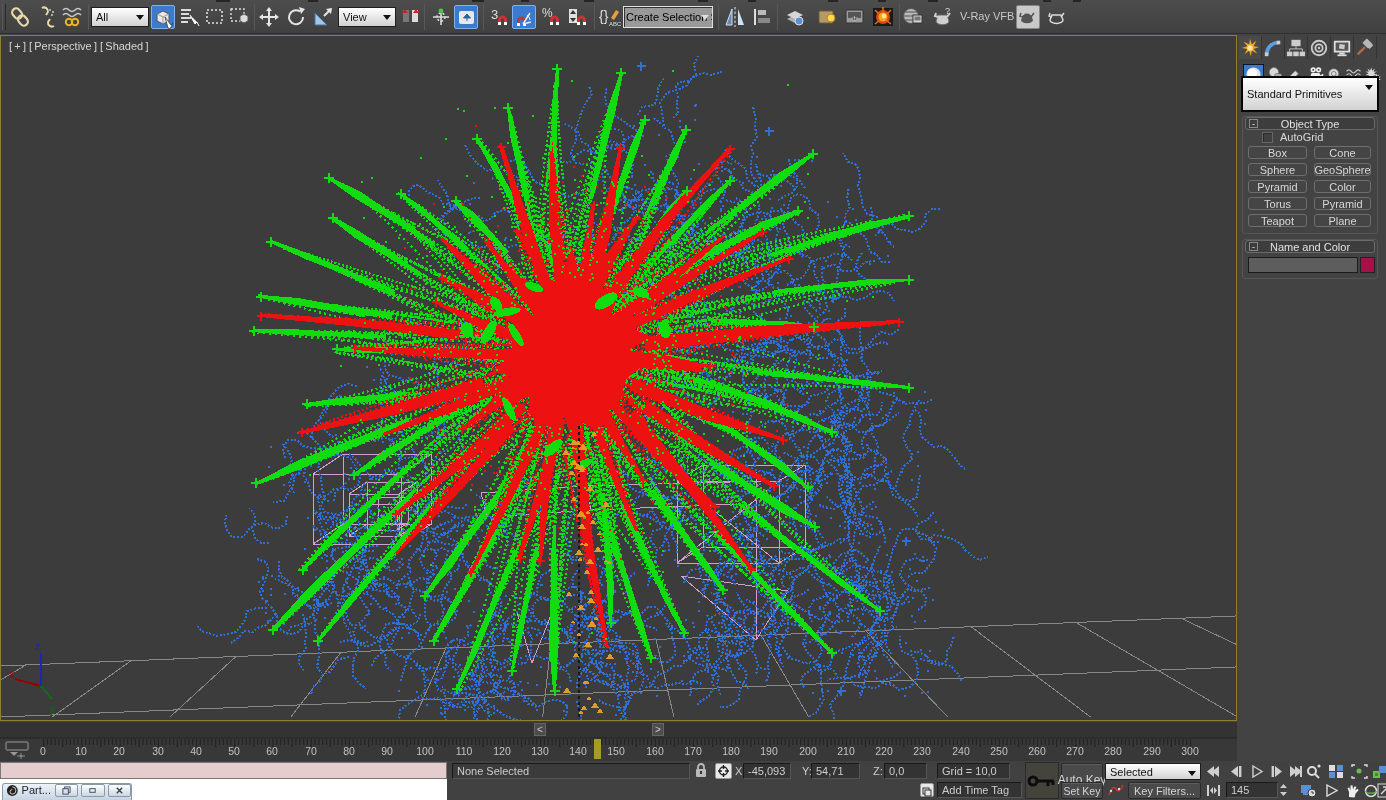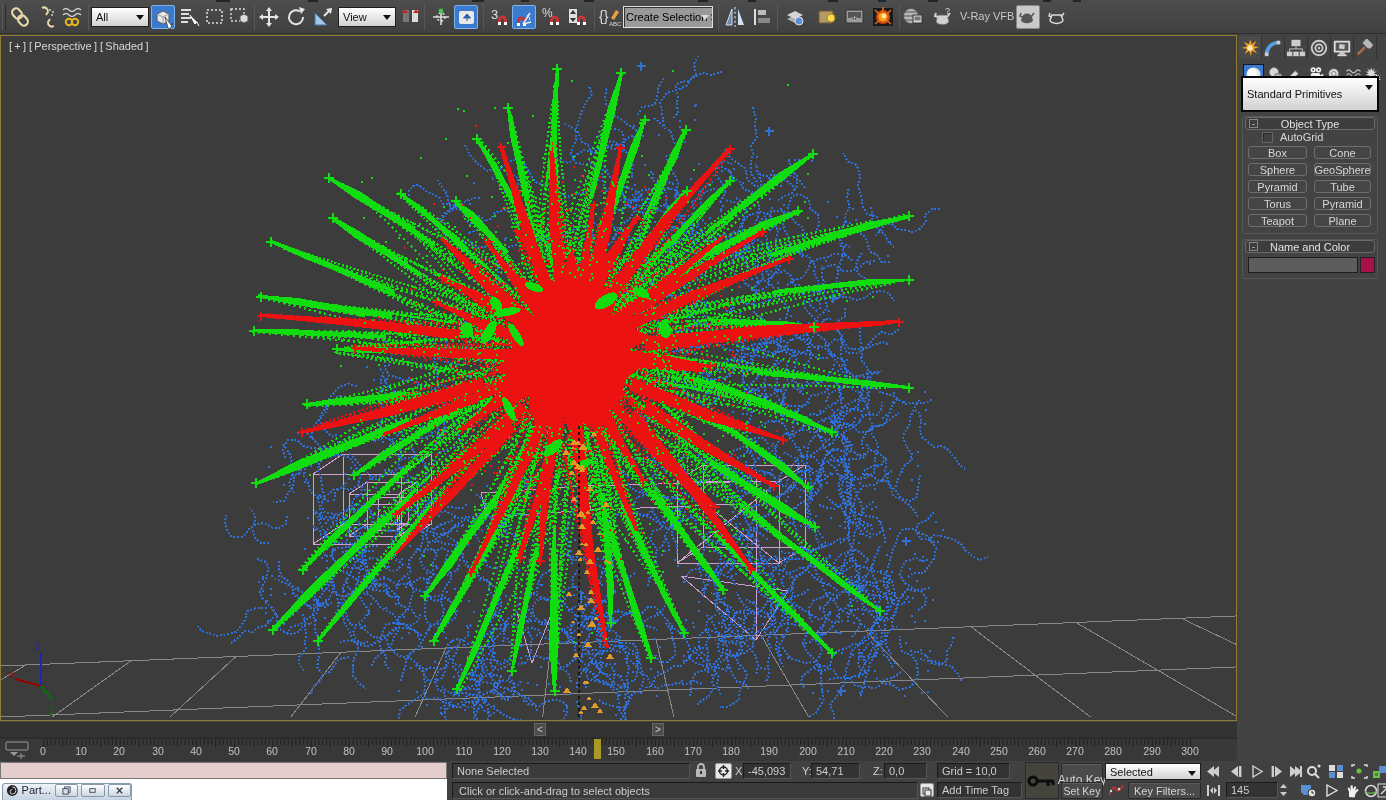--- a/index.html
+++ b/index.html
@@ -2100,21 +2100,20 @@
         <svg width="9" height="9" viewBox="0 0 10 10">
           <rect x="2" y="3" width="6" height="4" fill="none" stroke="#345"></rect>
         </svg>
       </span>
 <span style="margin-left:3px;width:24px;height:13px;background:linear-gradient(#fff,#ccd6e0);border:1px solid #8899aa;border-radius:2px;display:inline-flex;align-items:center;justify-content:center">
         <svg width="9" height="9" viewBox="0 0 10 10">
           <path d="M2 2l6 6M8 2l-6 6" stroke="#345" stroke-width="1.6"></path>
         </svg>
       </span></div>
     <div class="abs fld" style="left:452px;top:2px;width:238px;height:16px;background:#3b3b3b">None Selected</div>
-    <div class="abs" style="left:452px;top:21px;width:466px;height:17px;color:#ccc;font-size:11px;display:flex;align-items:center;padding-left:6px;background:#3b3b3b;border:1px solid #555;border-top-color:#1a1a1a;border-left-color:#1a1a1a">Click or click-and-drag to select objects</div>
     <div class="abs" style="left:695px;top:2px;width:12px;height:15px"><svg width="12" height="15" viewBox="0 0 12 15">
         <rect x="1" y="6" width="10" height="8" rx="1" fill="#b9b9b9"></rect>
         <path d="M3 6V4a3 3 0 0 1 6 0v2" stroke="#b9b9b9" stroke-width="1.8" fill="none"></path>
         <rect x="5" y="8" width="2" height="3" fill="#333"></rect>
       </svg></div>
     <div class="abs" style="left:715px;top:2px;width:17px;height:16px;background:#e8e8e8;border:1px solid #999;border-radius:2px"><svg width="15" height="14" viewBox="0 0 15 14">
         <circle cx="7.5" cy="7" r="4" fill="none" stroke="#222" stroke-width="1.4"></circle>
         <path d="M7.5 1v4M7.5 9v4M2 7h4M9 7h4" stroke="#222" stroke-width="1.4"></path>
       </svg></div>
     <div class="abs" style="left:735px;top:4px;color:#ccc;font-size:11px">X:</div>
@@ -2308,21 +2307,21 @@
     <div class="abs drop" style="left:5px;top:43px;width:136px;height:34px;border:1px solid #000;box-shadow:0 0 0 1px #0a0a0a">Standard Primitives</div>
     <div class="abs" style="left:5px;top:82px;width:136px;height:118px;border:1px solid #565656;border-radius:3px"></div>
     <div class="abs rollhead" style="left:8px;top:83px;width:130px;height:13px"><span style="position:absolute;left:3px;top:1px;width:9px;height:9px;border:1px solid #888;font-size:9px;line-height:8px;text-align:center">-</span>Object Type</div>
     <div class="abs" style="left:25px;top:98px;width:11px;height:11px;background:#414141;border:1px solid #666;box-shadow:inset 1px 1px 0 #2a2a2a"></div>
     <div class="abs" style="left:43px;top:97px;color:#d8d8d8;font-size:11px">AutoGrid</div>
     <div class="abs rbtn" style="left:11px;top:112px;width:59px;height:13px">Box</div>
     <div class="abs rbtn" style="left:77px;top:112px;width:57px;height:13px">Cone</div>
     <div class="abs rbtn" style="left:11px;top:129px;width:59px;height:13px">Sphere</div>
     <div class="abs rbtn" style="left:77px;top:129px;width:57px;height:13px">GeoSphere</div>
     <div class="abs rbtn" style="left:11px;top:146px;width:59px;height:13px">Pyramid</div>
-    <div class="abs rbtn" style="left:77px;top:146px;width:57px;height:13px">Tube</div>
+    <div class="abs rbtn" style="left:77px;top:146px;width:57px;height:13px">Color</div>
     <div class="abs rbtn" style="left:11px;top:163px;width:59px;height:13px">Torus</div>
     <div class="abs rbtn" style="left:77px;top:163px;width:57px;height:13px">Pyramid</div>
     <div class="abs rbtn" style="left:11px;top:180px;width:59px;height:13px">Teapot</div>
     <div class="abs rbtn" style="left:77px;top:180px;width:57px;height:13px">Plane</div>
     <div class="abs" style="left:5px;top:205px;width:136px;height:40px;border:1px solid #565656;border-radius:3px"></div>
     <div class="abs rollhead" style="left:8px;top:206px;width:130px;height:13px"><span style="position:absolute;left:3px;top:1px;width:9px;height:9px;border:1px solid #888;font-size:9px;line-height:8px;text-align:center">-</span>Name and Color</div>
     <div class="abs" style="left:11px;top:223px;width:110px;height:16px;background:#5d5d5d;border:1px solid #1c1c1c"></div>
     <div class="abs" style="left:123px;top:223px;width:15px;height:16px;background:#a81048;border:1px solid #222"></div>
   </div>
 </body></html>

